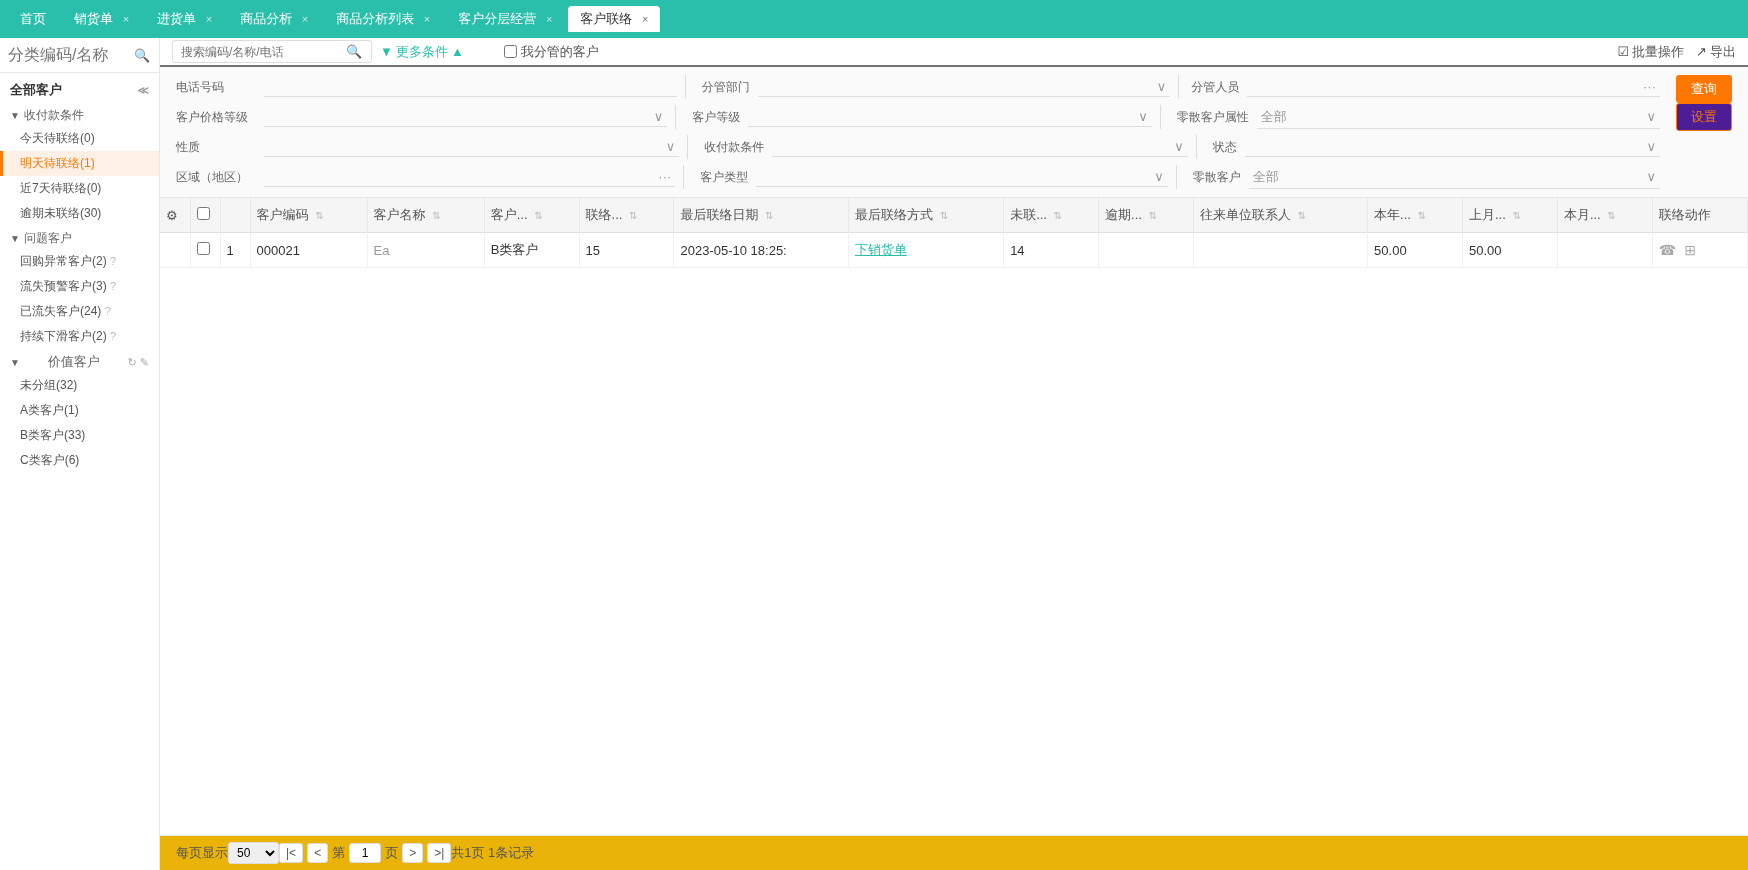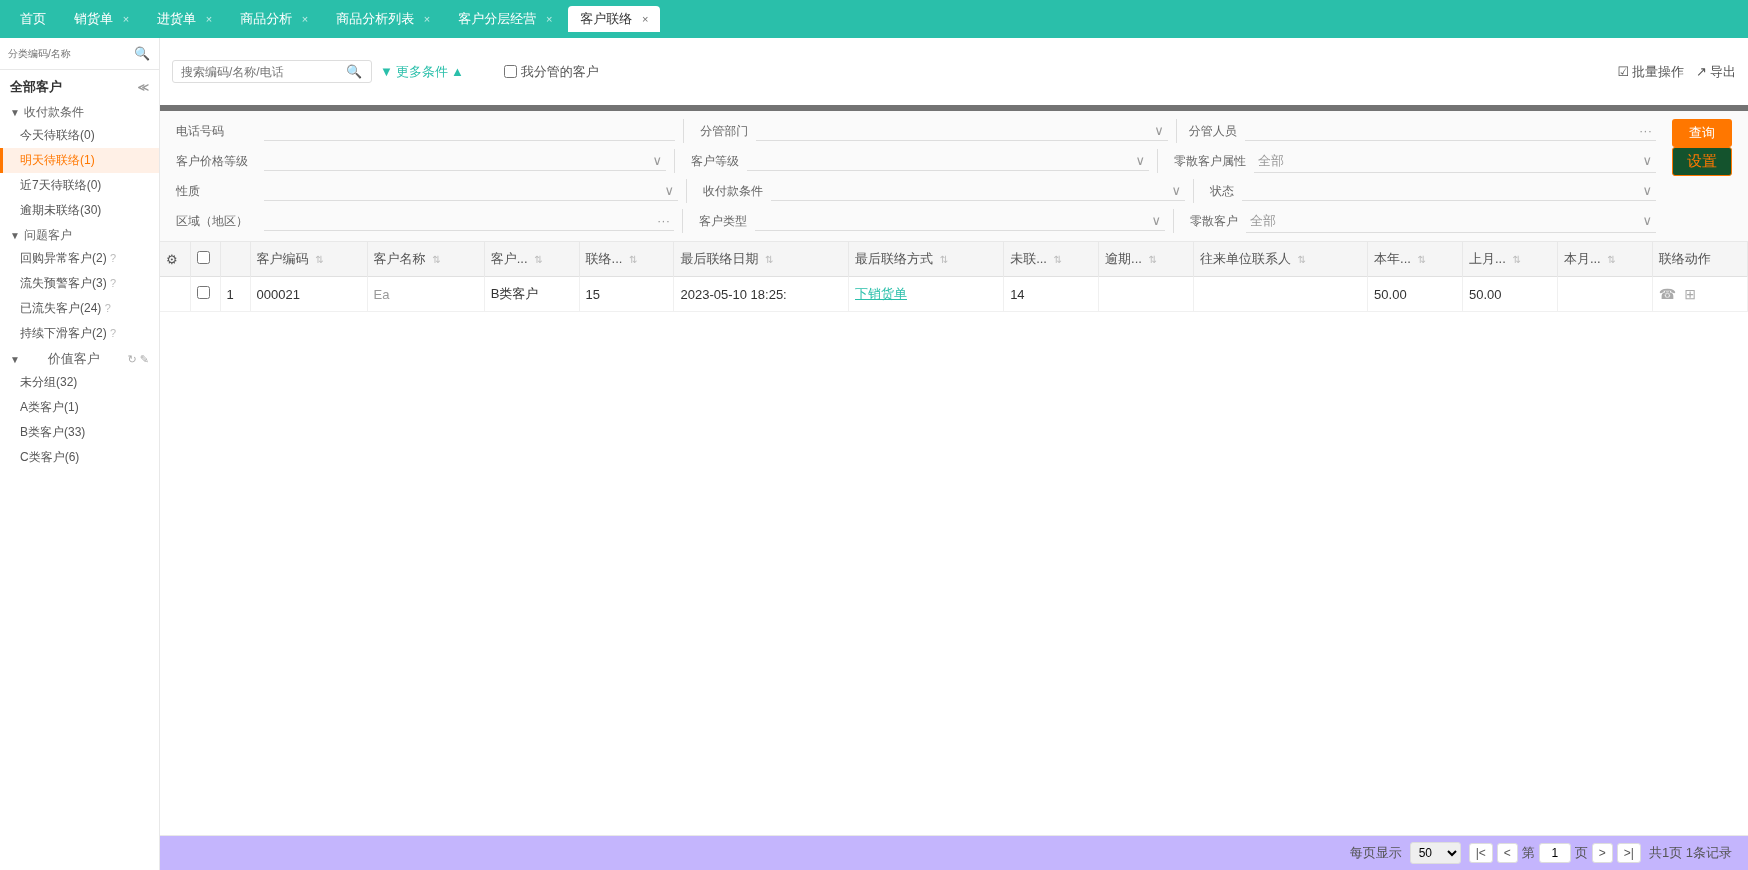--- a/index.html
+++ b/index.html
@@ -42,21 +42,21 @@
     }
     .sidebar-search {
       display: flex;
       align-items: center;
       padding: 8px;
       border-bottom: 1px solid #e8e8e8;
     }
     .sidebar-search input {
       border: none;
       outline: none;
-      font-size: 10px;
+      font-size: 16px;
       width: 100%;
       color: #c2410c;
     }
     .sidebar-group-title {
       display: flex;
       align-items: center;
       justify-content: space-between;
       padding: 8px 10px 4px;
       font-weight: bold;
       font-size: 13px;
@@ -85,22 +85,22 @@
     .content-area {
       flex: 1;
       display: flex;
       flex-direction: column;
       overflow: hidden;
     }
 
     
     .toolbar {
       background: white;
-      padding: 22px 12px;
-      border-bottom: 6px solid #737373;
+      padding: 2px 12px;
+      border-bottom: 2px solid #737373;
       display: flex;
       align-items: center;
       gap: 8px;
     }
     .search-box {
       display: flex;
       align-items: center;
       border: 1px solid #ddd;
       border-radius: 3px;
       padding: 3px 8px;
@@ -186,27 +186,27 @@
     .btn-query {
       background: #ff7700;
       color: white;
       border: none;
       padding: 5px 14px;
       border-radius: 3px;
       cursor: pointer;
       font-size: 13px;
     }
     .btn-settings {
-      background: #14532d;
+      background: #4c1d95;
       color: #ff7700;
       border: 1px solid #ff7700;
       padding: 4px 14px;
       border-radius: 3px;
       cursor: pointer;
-      font-size: 15px;
+      font-size: 13px;
     }
     .filter-actions {
       display: flex;
       flex-direction: column;
       gap: 0;
       flex-shrink: 0;
     }
 
     
     .table-area {
@@ -234,27 +234,25 @@
     }
     thead th .sort-icon { color: #bbb; margin-left: 3px; font-size: 10px; }
     tbody tr { border-bottom: 1px solid #f0f0f0; }
     tbody td { padding: 8px 6px; color: #333; border-right: 1px solid #f0f0f0; white-space: nowrap; }
     .cell-link { color: #2abfaa; cursor: pointer; text-decoration: underline; }
     .action-icons { display: flex; gap: 8px; }
     .action-icon { color: #aaa; cursor: pointer; font-size: 14px; }
 
     
     .footer {
-      background: #c4b5fd;
+      background: #eab308;
       border-top: 1px solid #e8e8e8;
       padding: 6px 16px;
       display: flex;
       align-items: center;
-      justify-content: flex-end;
-      gap: 8px;
       font-size: 12px;
       color: #555;
     }
     .footer-select {
       border: 1px solid #ddd;
       border-radius: 3px;
       padding: 2px 4px;
       font-size: 12px;
     }
     .page-nav { display: flex; align-items: center; gap: 4px; }

